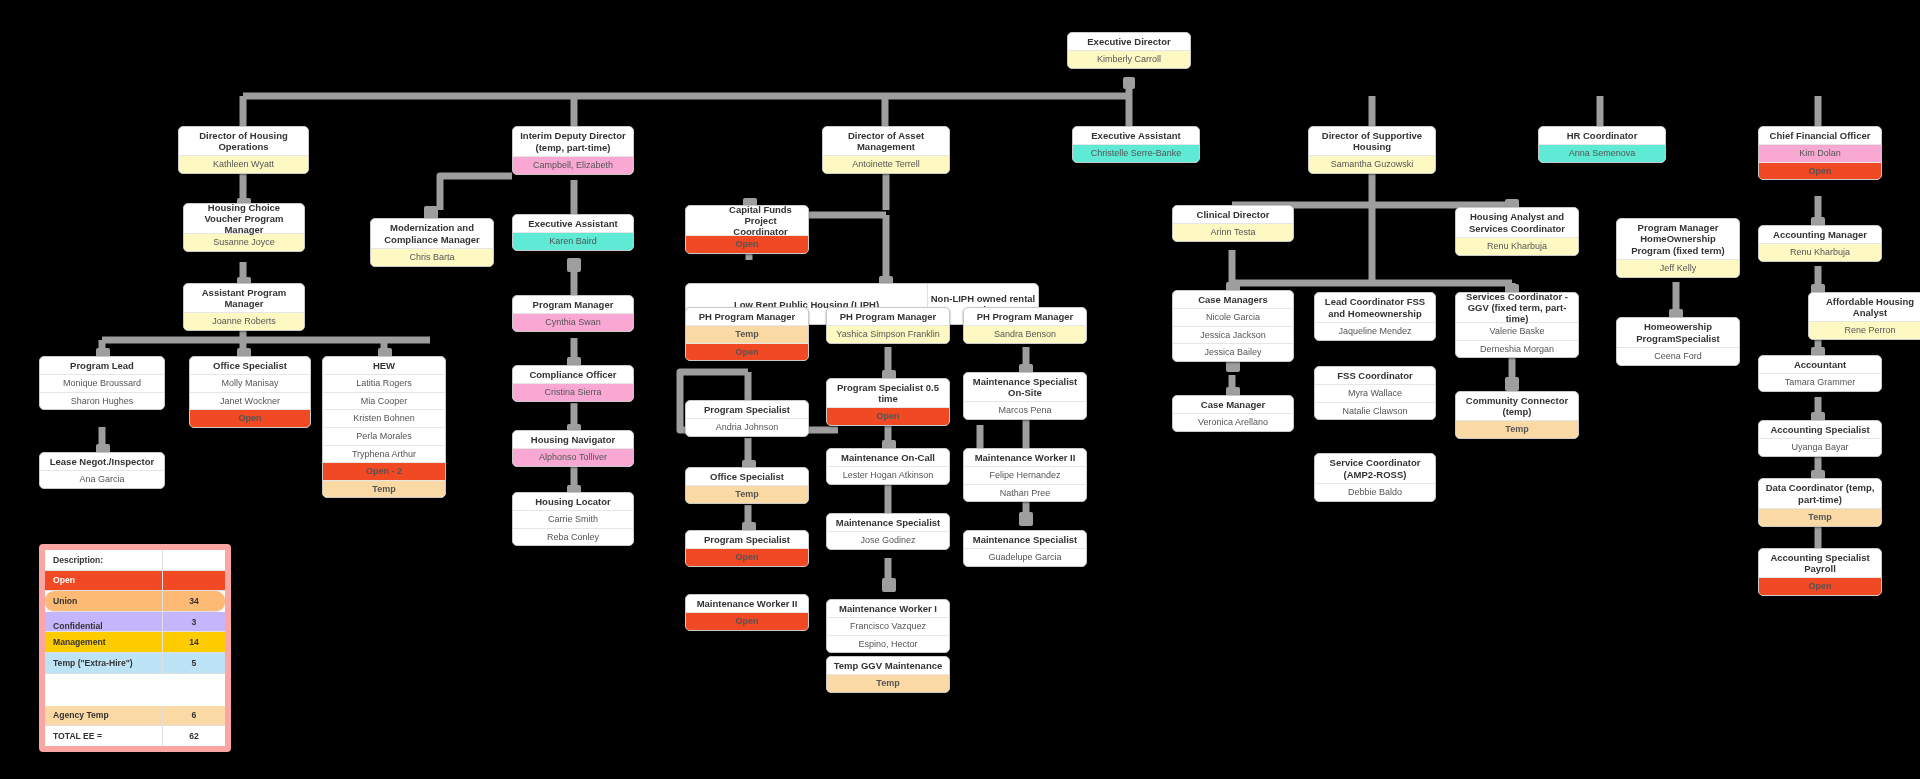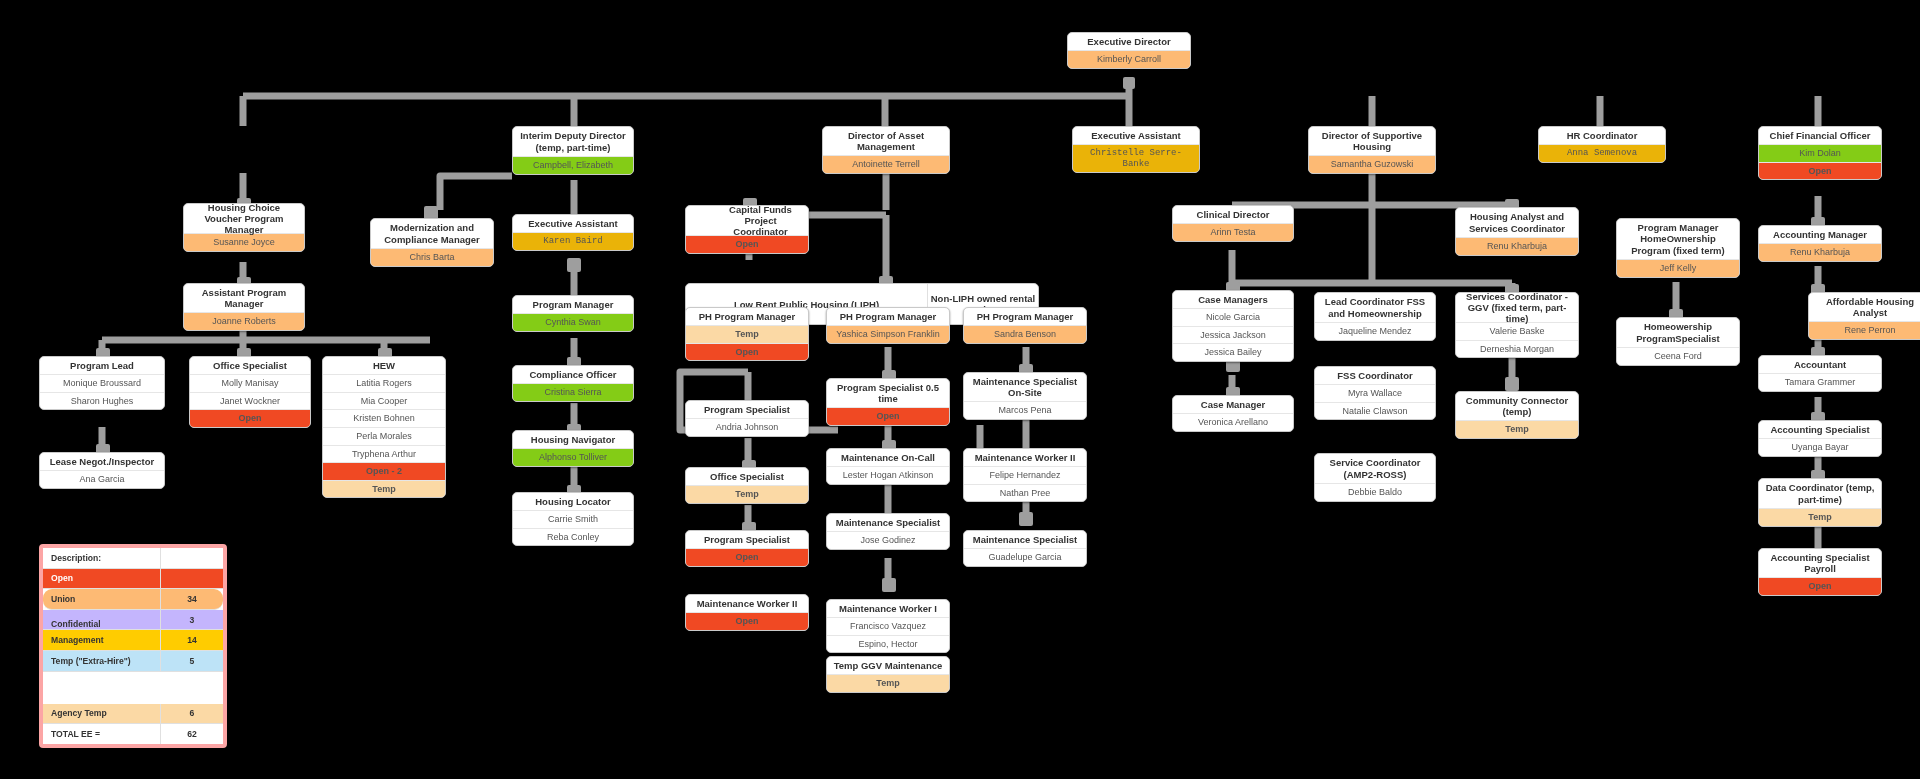--- a/index.html
+++ b/index.html
@@ -7,29 +7,29 @@
        font-family:"Liberation Sans","DejaVu Sans",sans-serif;}
   #canvas{position:absolute;left:0;top:0;width:1920px;height:779px;}
   svg.links{position:absolute;left:0;top:0;width:1920px;height:779px;pointer-events:none;}
   .node{position:absolute;background:#fff;border:1px solid #c9c9c9;border-radius:5px;
         box-shadow:0 1px 2px rgba(0,0,0,.45);overflow:hidden;box-sizing:border-box;}
   .node .row{display:flex;align-items:center;justify-content:center;text-align:center;
         box-sizing:border-box;padding:3px 5px;line-height:1.18;}
   .node .row.title{font-weight:bold;color:#333;font-size:9.5px;}
   .node .row.name{color:#555;font-size:9px;border-top:1px solid #e6e6e6;}
   .row.open{background:#f04923;color:#fff;font-weight:bold;border-top:1px solid #d8401e;}
-  .row.mgmt{background:#fdba74;color:#5a4a00;font-weight:normal;border-top:1px solid #e8bd00;}
+  .row.mgmt{background:#fef9c3;color:#5a4a00;font-weight:normal;border-top:1px solid #e8bd00;}
   .row.temp{background:#fbd9a5;color:#6b4e1d;font-weight:bold;border-top:1px solid #ecc489;}
-  .row.conf{background:#eab308;color:#3d3d3d;border-top:1px solid #a3a3a3;font-family:Liberation Mono, monospace;}
-  .row.extra{background:#84cc16;color:#26516b;border-top:1px solid #a9d6ef;}
+  .row.conf{background:#5eead4;color:#3d3d3d;border-top:1px solid #a3a3a3;}
+  .row.extra{background:#f9a8d4;color:#26516b;border-top:1px solid #a9d6ef;}
   .group{position:absolute;background:#fff;border:1px solid #c9c9c9;border-radius:5px;
          box-shadow:0 1px 2px rgba(0,0,0,.45);box-sizing:border-box;}
   .group .ghead{font-weight:bold;color:#333;font-size:9.5px;text-align:center;padding:5px 4px;
          border-bottom:1px solid #e0e0e0;}
-  .legend{position:absolute;background:#fff;border:4px solid #fca5a5;border-radius:4px;
+  .legend{position:absolute;background:#fff;border:6px solid #fca5a5;border-radius:4px;
           box-shadow:0 1px 3px rgba(0,0,0,.5);overflow:hidden;}
   .legend .lrow{display:flex;height:19.6px;align-items:center;font-size:8.6px;
           border-bottom:1px solid #e0e0e0;}
   .legend .lrow:last-child{border-bottom:none;}
   .legend .lbl{flex:1 1 auto;padding-left:8px;font-weight:bold;color:#333;}
   .legend .val{width:62px;text-align:center;color:#333;border-left:1px solid #e0e0e0;height:100%;
           display:flex;align-items:center;justify-content:center;font-weight:bold;}
   .legend .lrow.c-open .lbl{color:#fff;}
   .legend .lrow.c-open{background:#f04923;}
   .legend .lrow.c-union{background:#fdba74;border-radius:9px;}
@@ -164,20 +164,24 @@
       <rect x="1811" y="412" width="14" height="14" rx="2"></rect>
       <rect x="1811" y="470" width="14" height="14" rx="2"></rect>
     </g>
   </svg>
 
   <div class="node" style="left:1067px;top:32px;width:124px;">
     <div class="row title">Executive Director</div>
     <div class="row name mgmt">Kimberly Carroll</div>
   </div>
 
+  <div class="node" style="left:178px;top:126px;width:131px;">
+    <div class="row title">Director of Housing Operations</div>
+    <div class="row name mgmt">Kathleen Wyatt</div>
+  </div>
 
   <div class="node" style="left:183px;top:203px;width:122px;">
     <div class="row title" style="height:29px;">Housing Choice Voucher Program Manager</div>
     <div class="row name mgmt">Susanne Joyce</div>
   </div>
 
   <div class="node" style="left:183px;top:283px;width:122px;">
     <div class="row title">Assistant Program Manager</div>
     <div class="row name mgmt">Joanne Roberts</div>
   </div>

